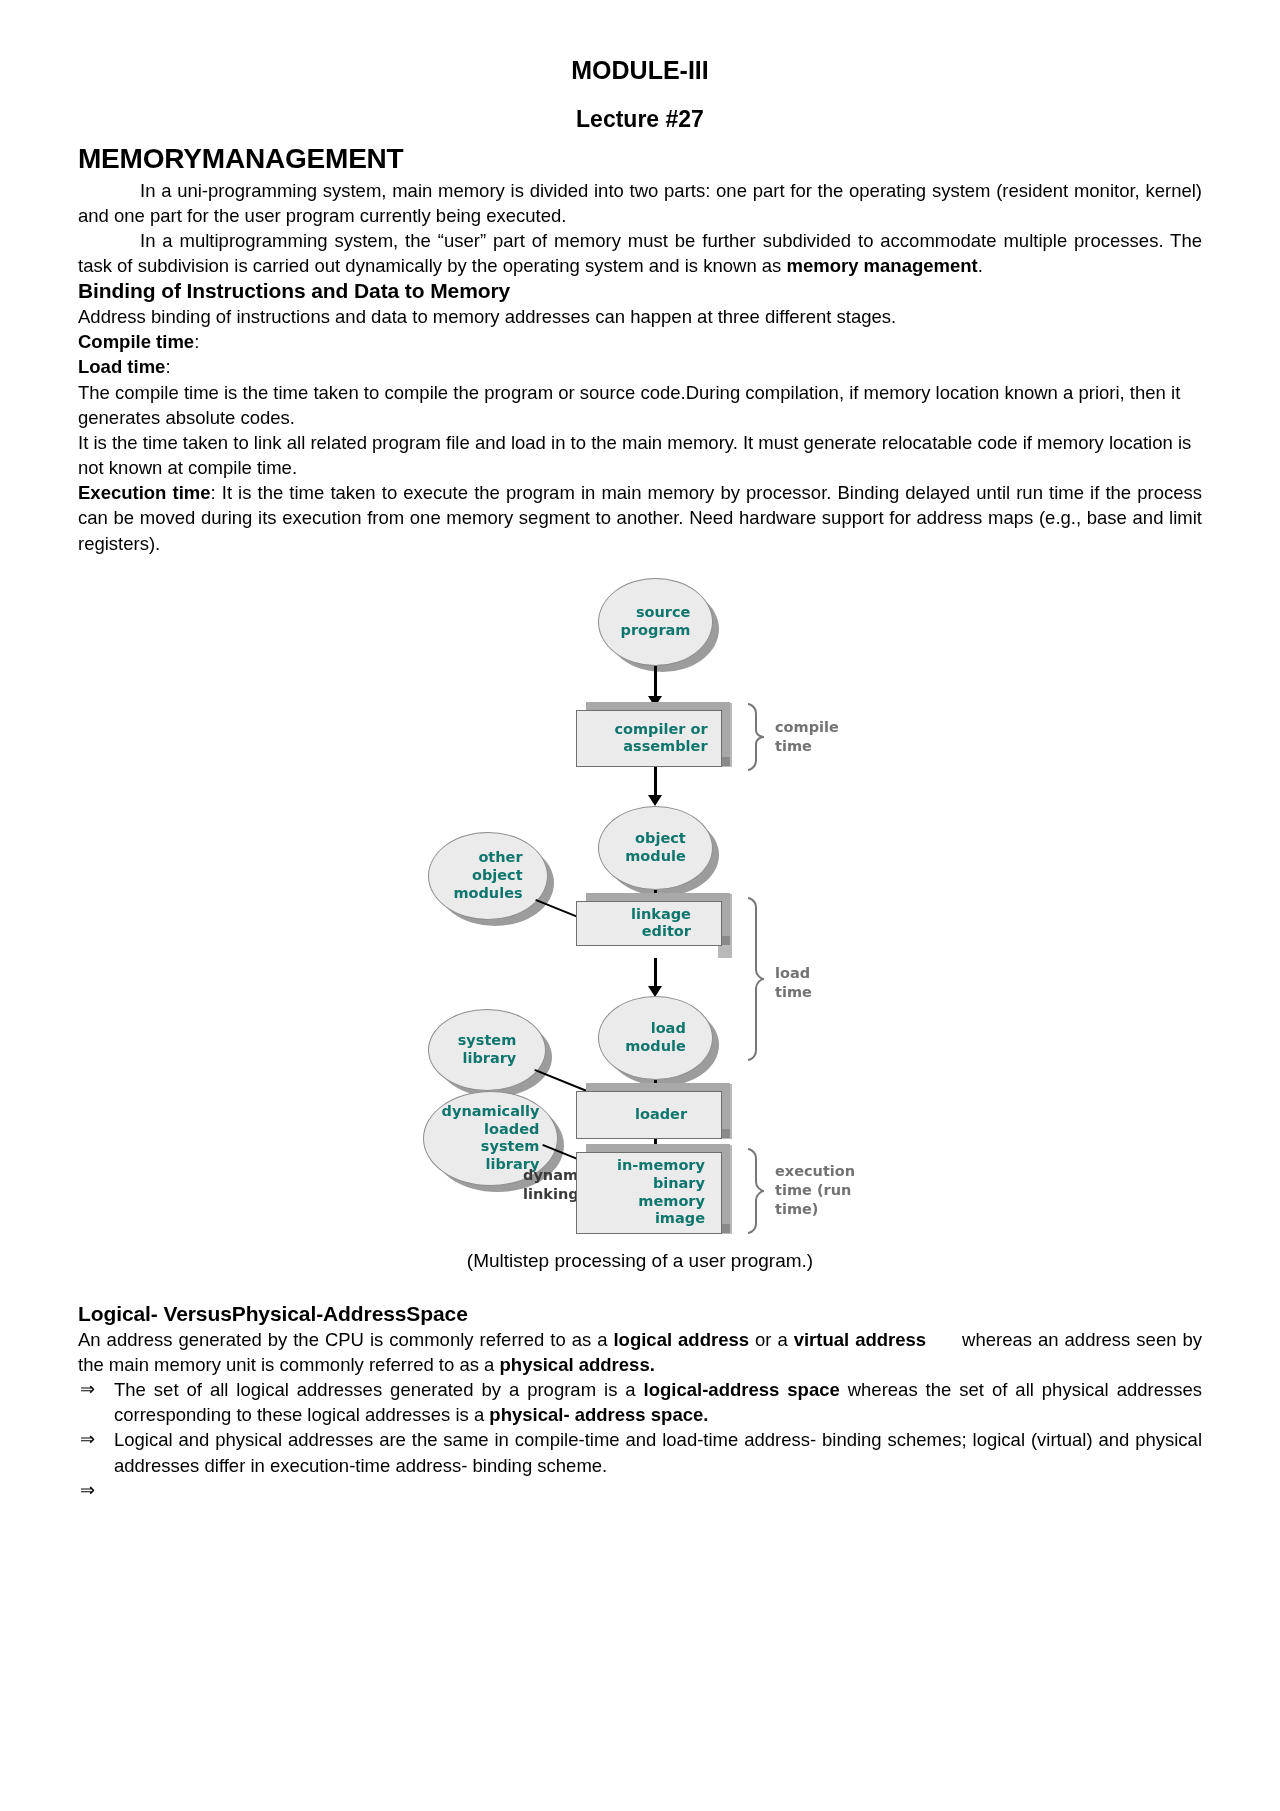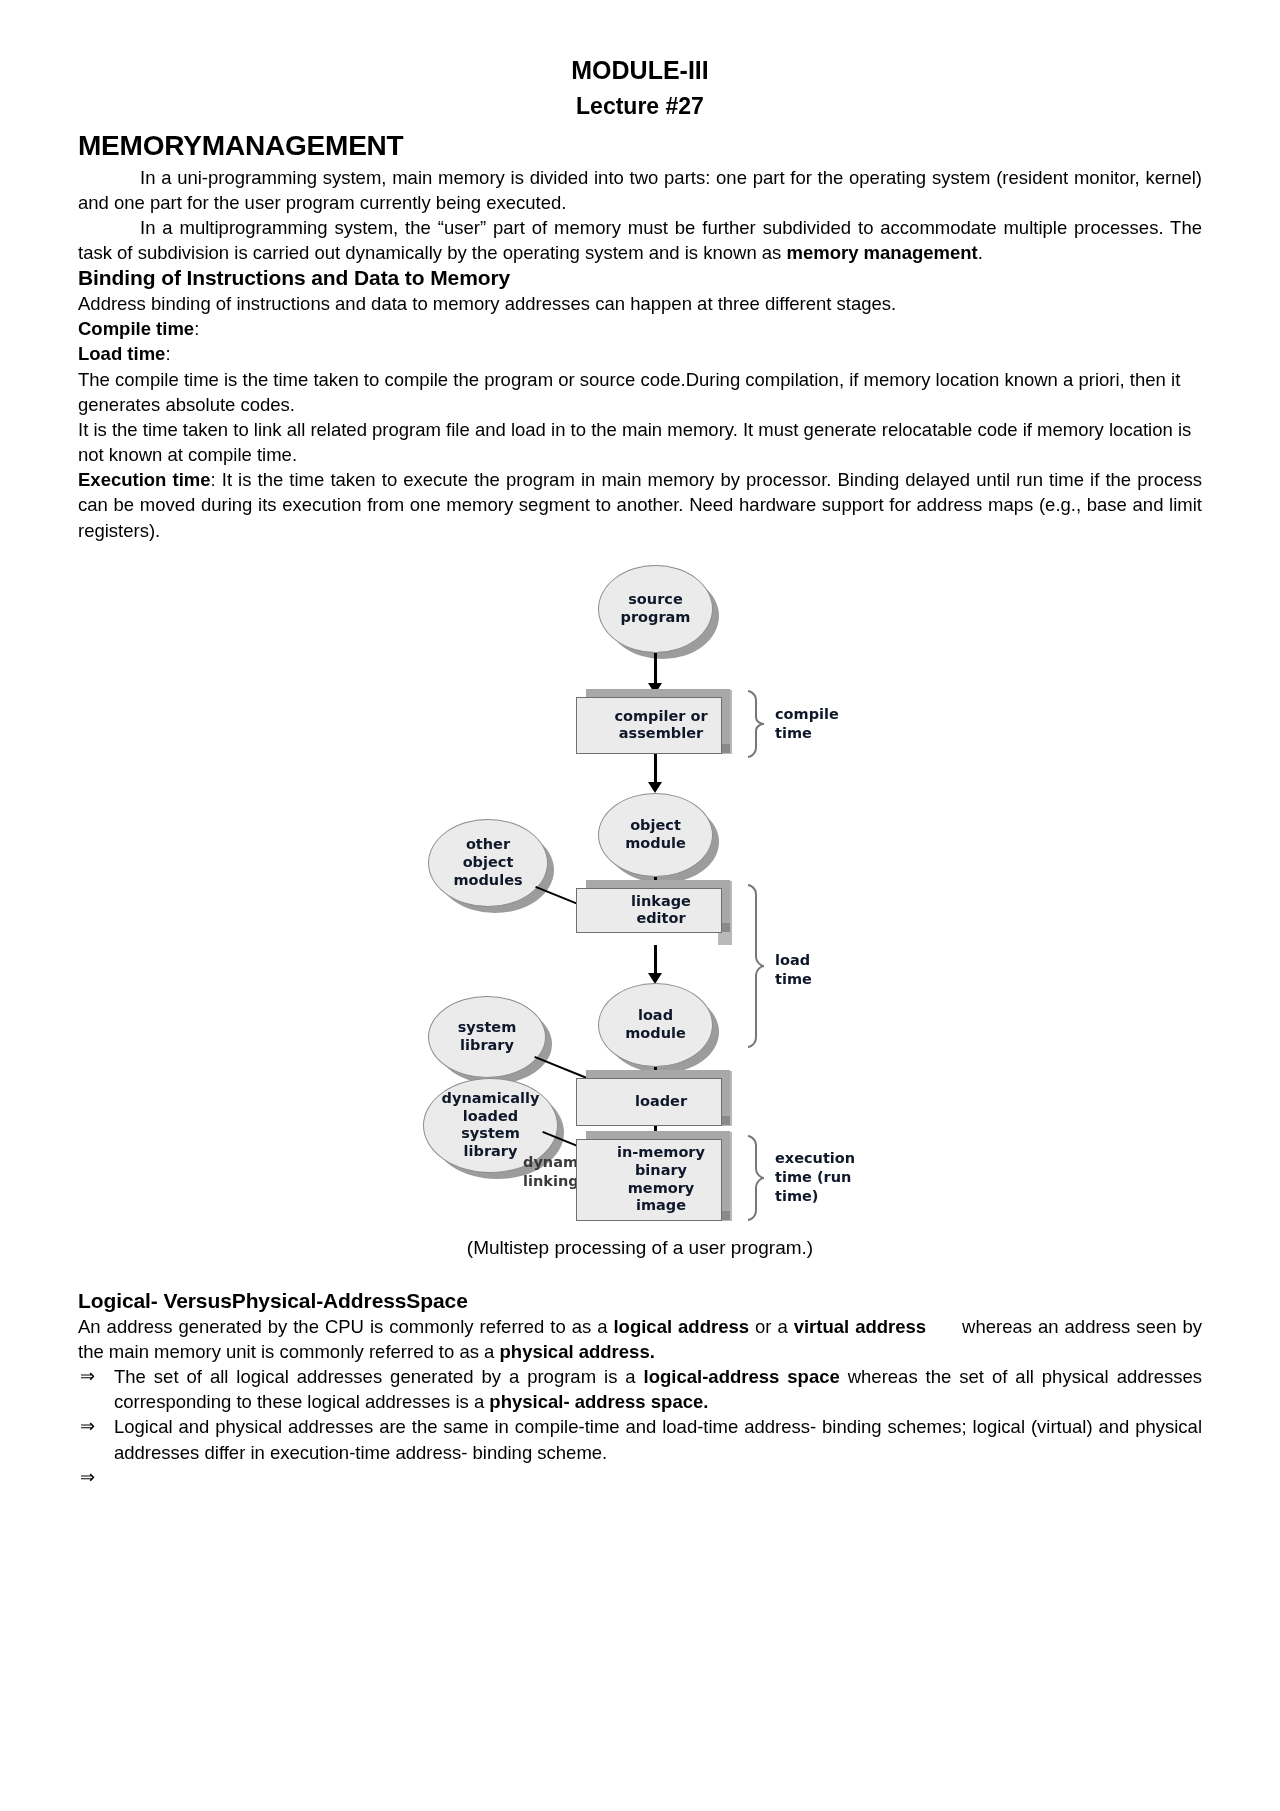--- a/index.html
+++ b/index.html
@@ -24,21 +24,21 @@
     font-size:25px;
     font-weight:bold;
     line-height:1.22;
     letter-spacing:0px;
   }
   .lecture-title{
     text-align:center;
     font-size:23px;
     font-weight:bold;
     line-height:1.22;
-    margin-top:6px;
+    margin-top:19px;
   }
   .h-mem{
     font-size:28px;
     font-weight:bold;
     margin-top:10px;
     margin-bottom:3px;
     letter-spacing:-0.2px;
   }
   .h-sec{
     font-size:21px;
@@ -73,25 +73,25 @@
     height:665px;
     margin:0 auto;
     left:18px;
   }
   .node{
     position:absolute;
     box-sizing:border-box;
     display:flex;
     align-items:center;
     justify-content:center;
-    text-align:center;
+    text-align:right;
     font-size:14.5px;
     line-height:1.22;
     font-weight:bold;
-    color:#0f172a;
+    color:#0f766e;
     font-family:"DejaVu Sans", sans-serif;
   }
   .ellipse{
     border-radius:50%;
     background:#ebebeb;
     border:1.2px solid #8e8e8e;
     box-shadow:7px 7px 0 -1px #9c9c9c;
   }
   .ellipse::after{
     content:"";
@@ -134,21 +134,21 @@
     position:absolute;
     font-size:0;
     color:#6d6d6d;
   }
   .brace svg{ display:block; }
   .side-label{
     position:absolute;
     font-size:14.5px;
     line-height:1.32;
     font-weight:bold;
-    color:#0f172a;
+    color:#737373;
     font-family:"DejaVu Sans", sans-serif;
     white-space:pre-line;
   }
   .dyn-label{
     position:absolute;
     font-size:14.5px;
     line-height:1.3;
     font-weight:bold;
     color:#3a3a3a;
     font-family:"DejaVu Sans", sans-serif;

